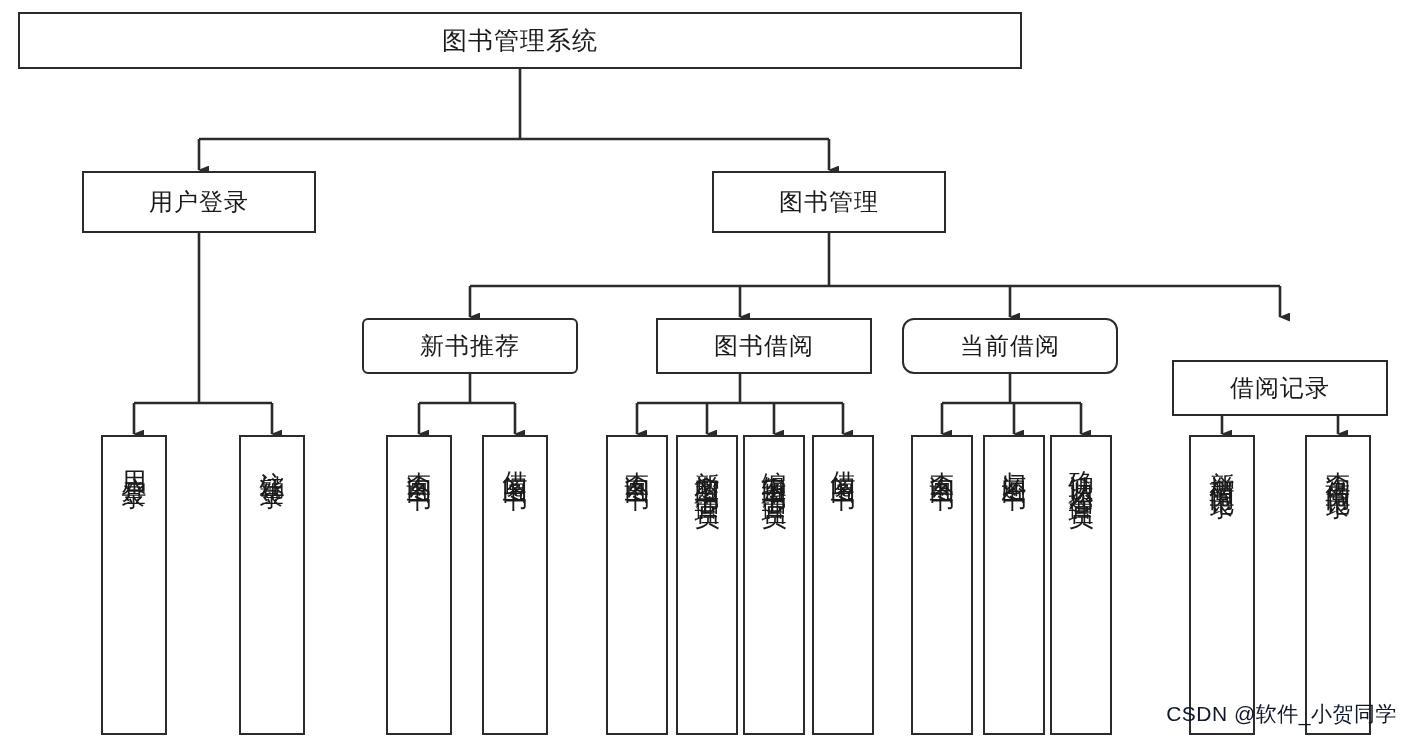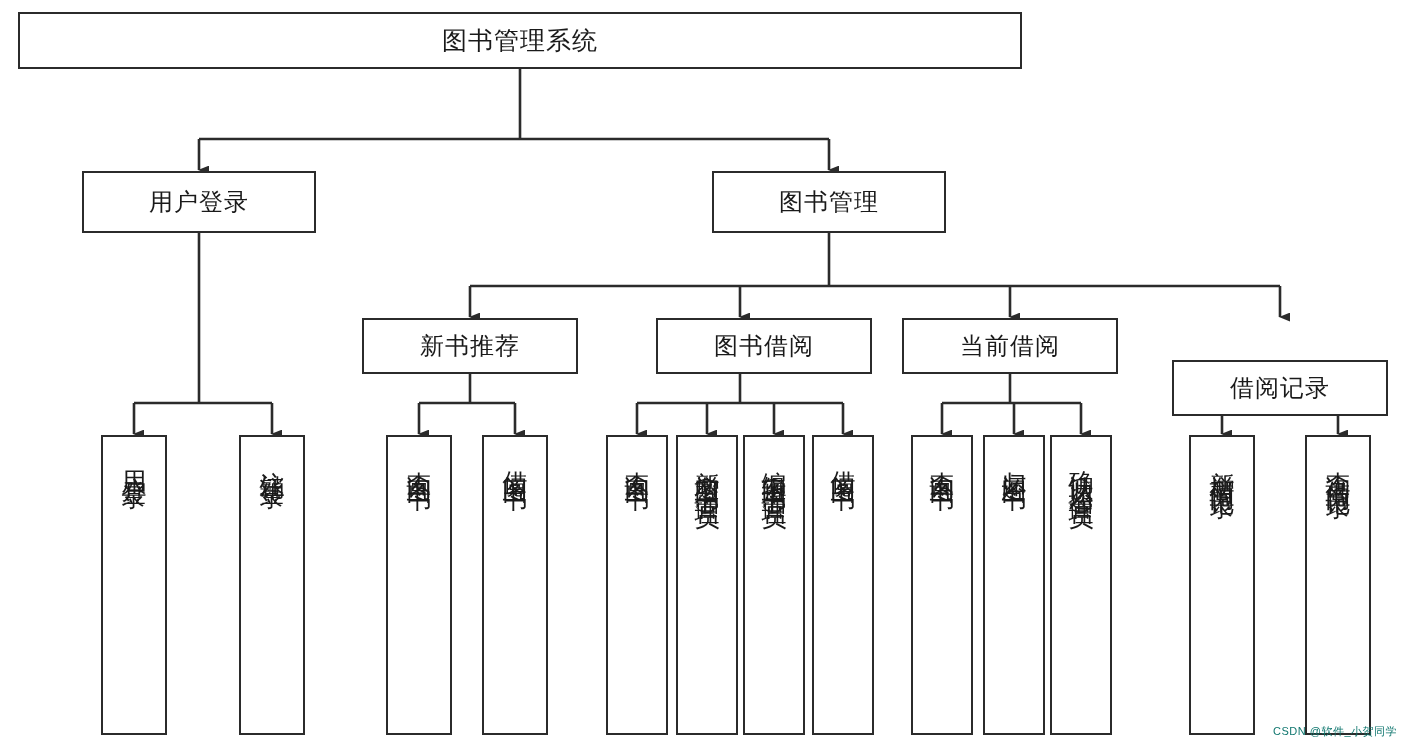--- a/index.html
+++ b/index.html
@@ -49,23 +49,23 @@
   .node.vert .label{
     writing-mode:vertical-rl;
     text-orientation:upright;
     font-size:25px;
     letter-spacing:5px;
     line-height:1.0;
     white-space:nowrap;
   }
   #watermark{
     position:absolute;
-    right:8px;bottom:8px;
-    font-size:11px;
-    color:#0f766e;
+    right:8px;bottom:19px;
+    font-size:21px;
+    color:#0f172a;
     white-space:nowrap;
     letter-spacing:0.5px;
   }
 </style>
 </head>
 <body>
 
 <div id="diagram">
 
   <svg id="edges" viewBox="0 0 1405 747">
@@ -114,27 +114,27 @@
   <div id="nodes">
       <div class="node horiz root" style="left: 18px; top: 12px; width: 1004px; height: 57px; justify-content: center;">
         <span class="label">图书管理系统</span>
       </div>
       <div class="node horiz" style="left: 82px; top: 171px; width: 234px; height: 62px;">
         <span class="label">用户登录</span>
       </div>
       <div class="node horiz" style="left: 712px; top: 171px; width: 234px; height: 62px;">
         <span class="label">图书管理</span>
       </div>
-      <div class="node horiz" style="left: 362px; top: 318px; width: 216px; height: 56px;">
+      <div class="node horiz" style="left: 362px; top: 318px; width: 216px; height: 56px; border-radius: 6px;">
         <span class="label">新书推荐</span>
       </div>
       <div class="node horiz" style="left: 656px; top: 318px; width: 216px; height: 56px;">
         <span class="label">图书借阅</span>
       </div>
-      <div class="node horiz" style="left: 902px; top: 318px; width: 216px; height: 56px;">
+      <div class="node horiz" style="left: 902px; top: 318px; width: 216px; height: 56px; border-radius: 12px;">
         <span class="label">当前借阅</span>
       </div>
       <div class="node horiz" style="left: 1172px; top: 318px; width: 216px; height: 56px; margin-top: 42px;">
         <span class="label">借阅记录</span>
       </div>
       <div class="node vert" style="left: 101px; top: 435px; width: 66px; height: 300px;">
         <span class="label">用户登录</span>
       </div>
       <div class="node vert" style="left: 239px; top: 435px; width: 66px; height: 300px;">
         <span class="label">注销登录</span>

